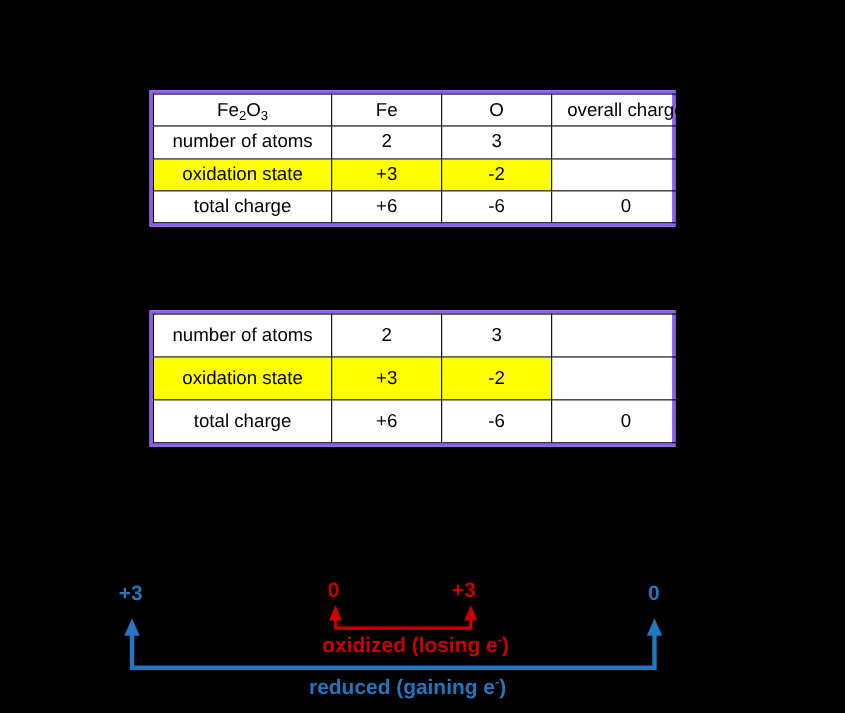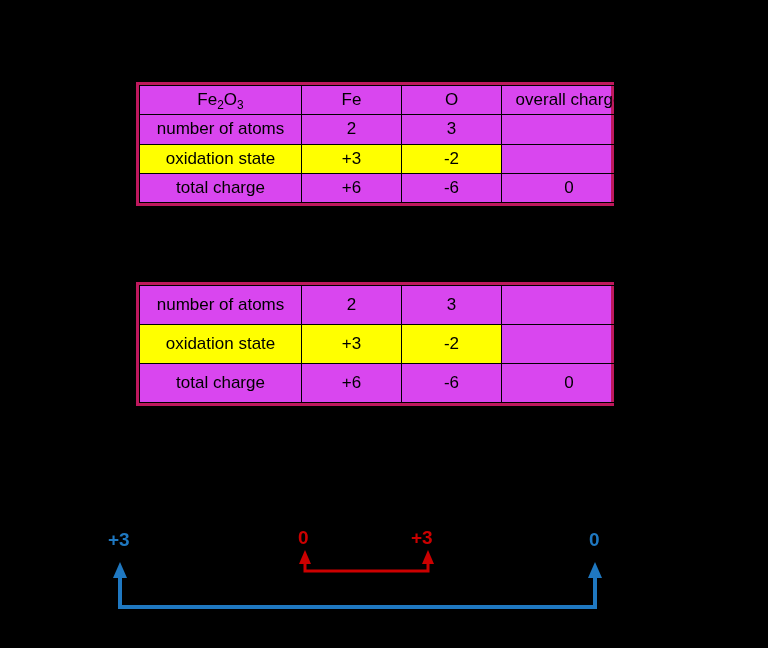--- a/index.html
+++ b/index.html
@@ -8,22 +8,22 @@
     background:#000000;
     font-family:"Liberation Sans", sans-serif;
     overflow:hidden;
     position:relative;
   }
   .stage{position:absolute;left:0;top:0;width:768px;height:648px;}
 
   
   .ox-table{
     position:absolute;
-    background:#d946ef;
-    border:3px solid #be185d;
+    background:#ffffff;
+    border:3px solid #8b5cf6;
     border-collapse:collapse;
     box-sizing:border-box;
   }
   .ox-table table{
     border-collapse:collapse;
     width:100%;
     height:100%;
     table-layout:fixed;
   }
   .ox-table td{
@@ -141,17 +141,19 @@
     </svg>
 
     <span class="lbl blue" style="left:108px;top:20px;">+3</span>
 
     <span class="lbl red" style="left:298px;top:18px;">0</span>
 
     <span class="lbl red" style="left:411px;top:18px;">+3</span>
 
     <span class="lbl blue" style="left:589px;top:20px;">0</span>
 
+    <span class="lbl red" style="left:293px;top:66px;"><span>oxidized (losing e</span><span class="sup">-</span><span>)</span></span>
 
+    <span class="lbl blue" style="left:281px;top:105px;"><span>reduced (gaining e</span><span class="sup">-</span><span>)</span></span>
 
   </div>
 
 </div>
 
 </body></html>

